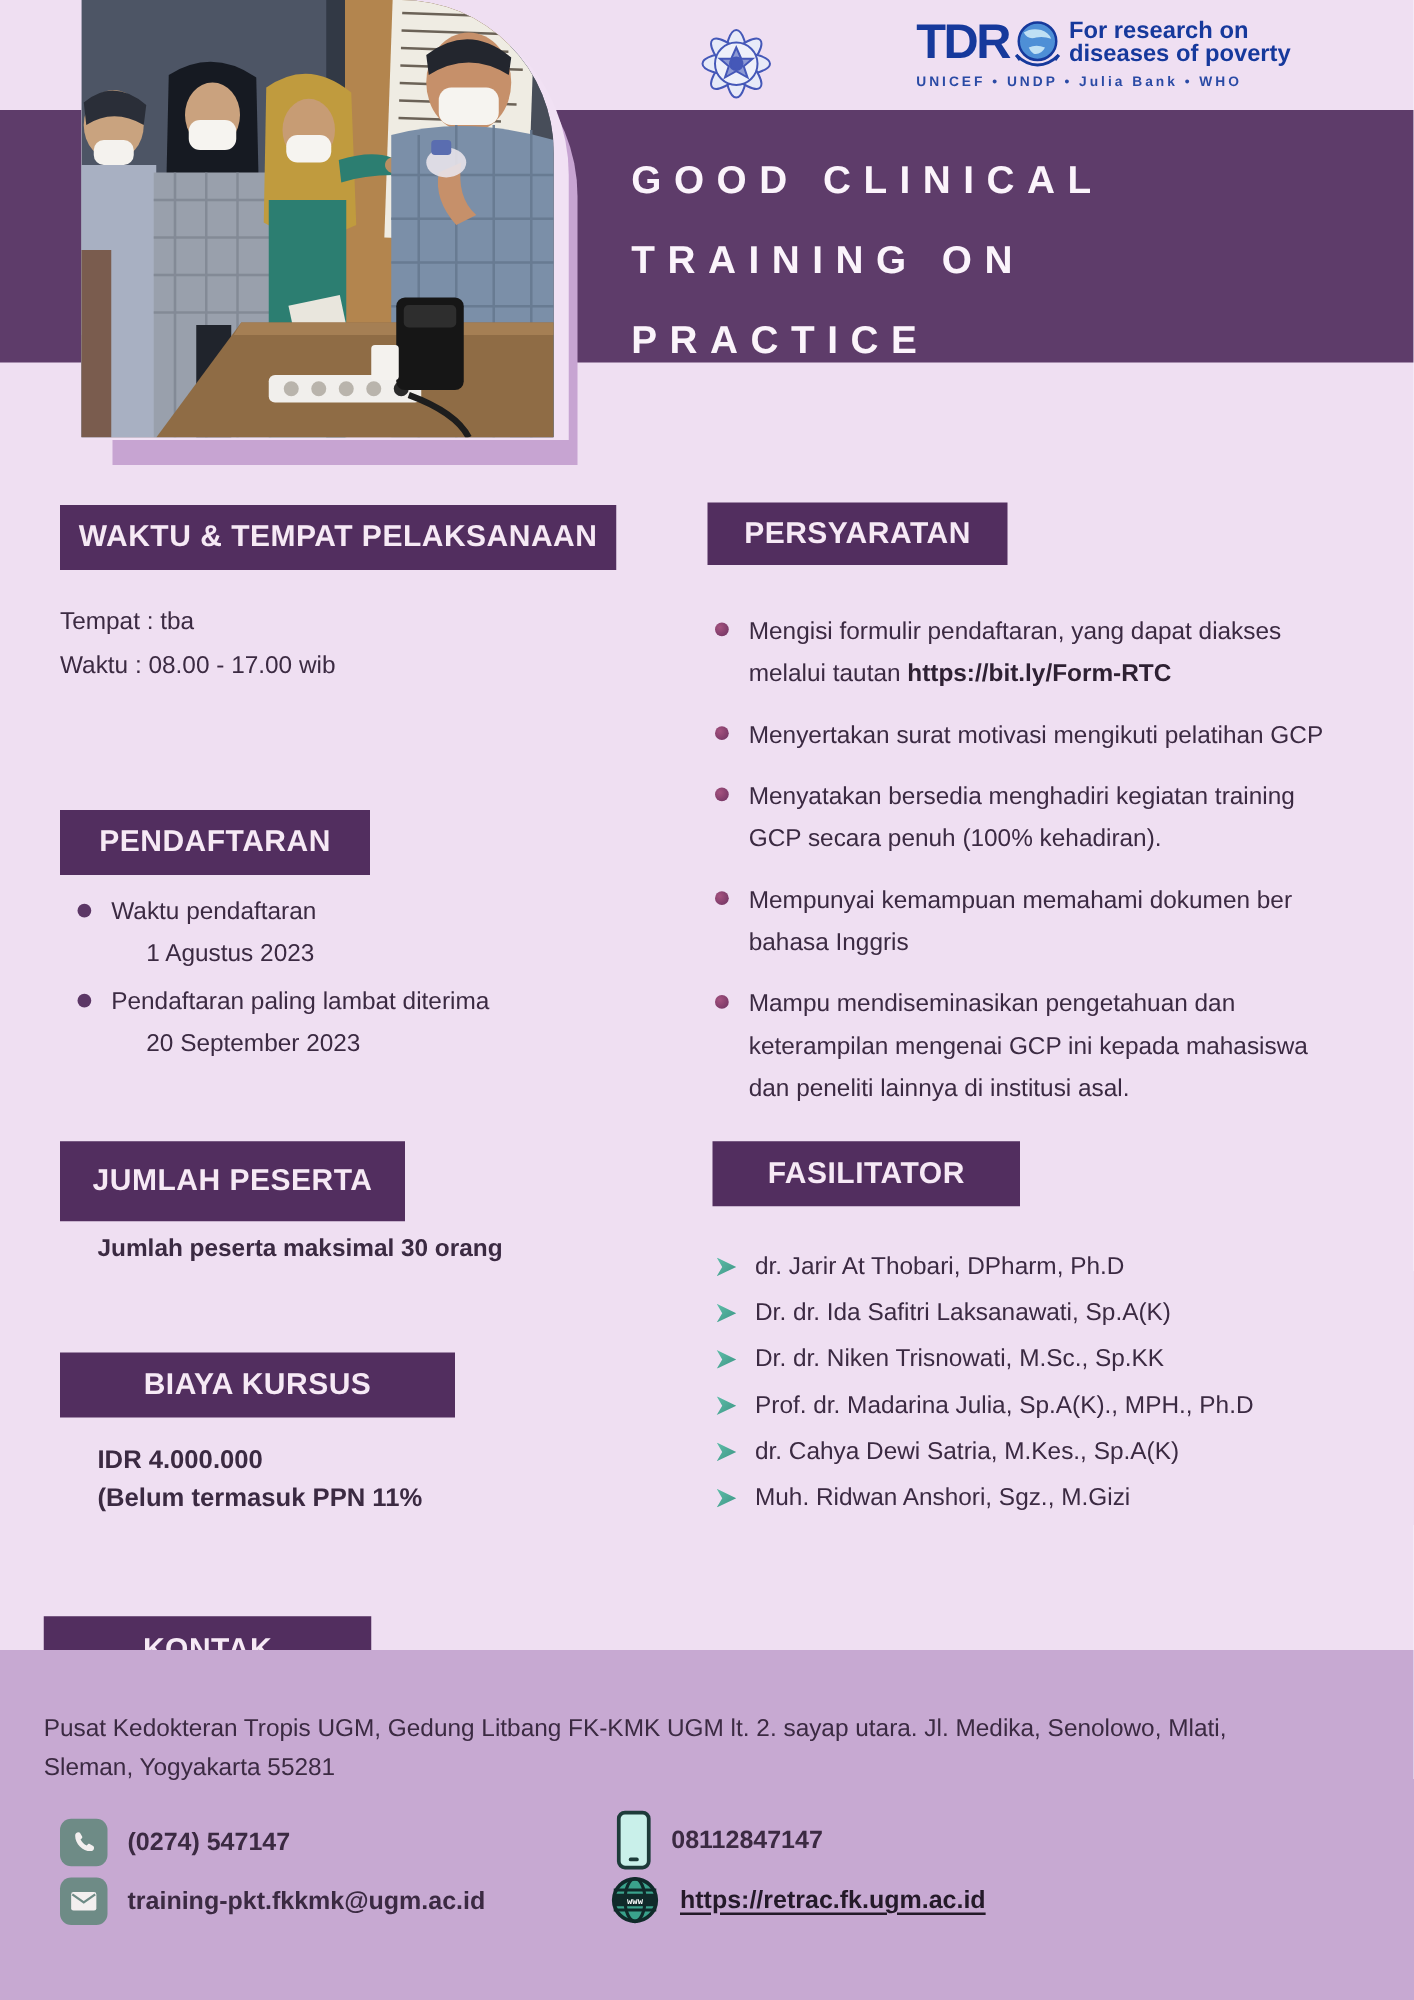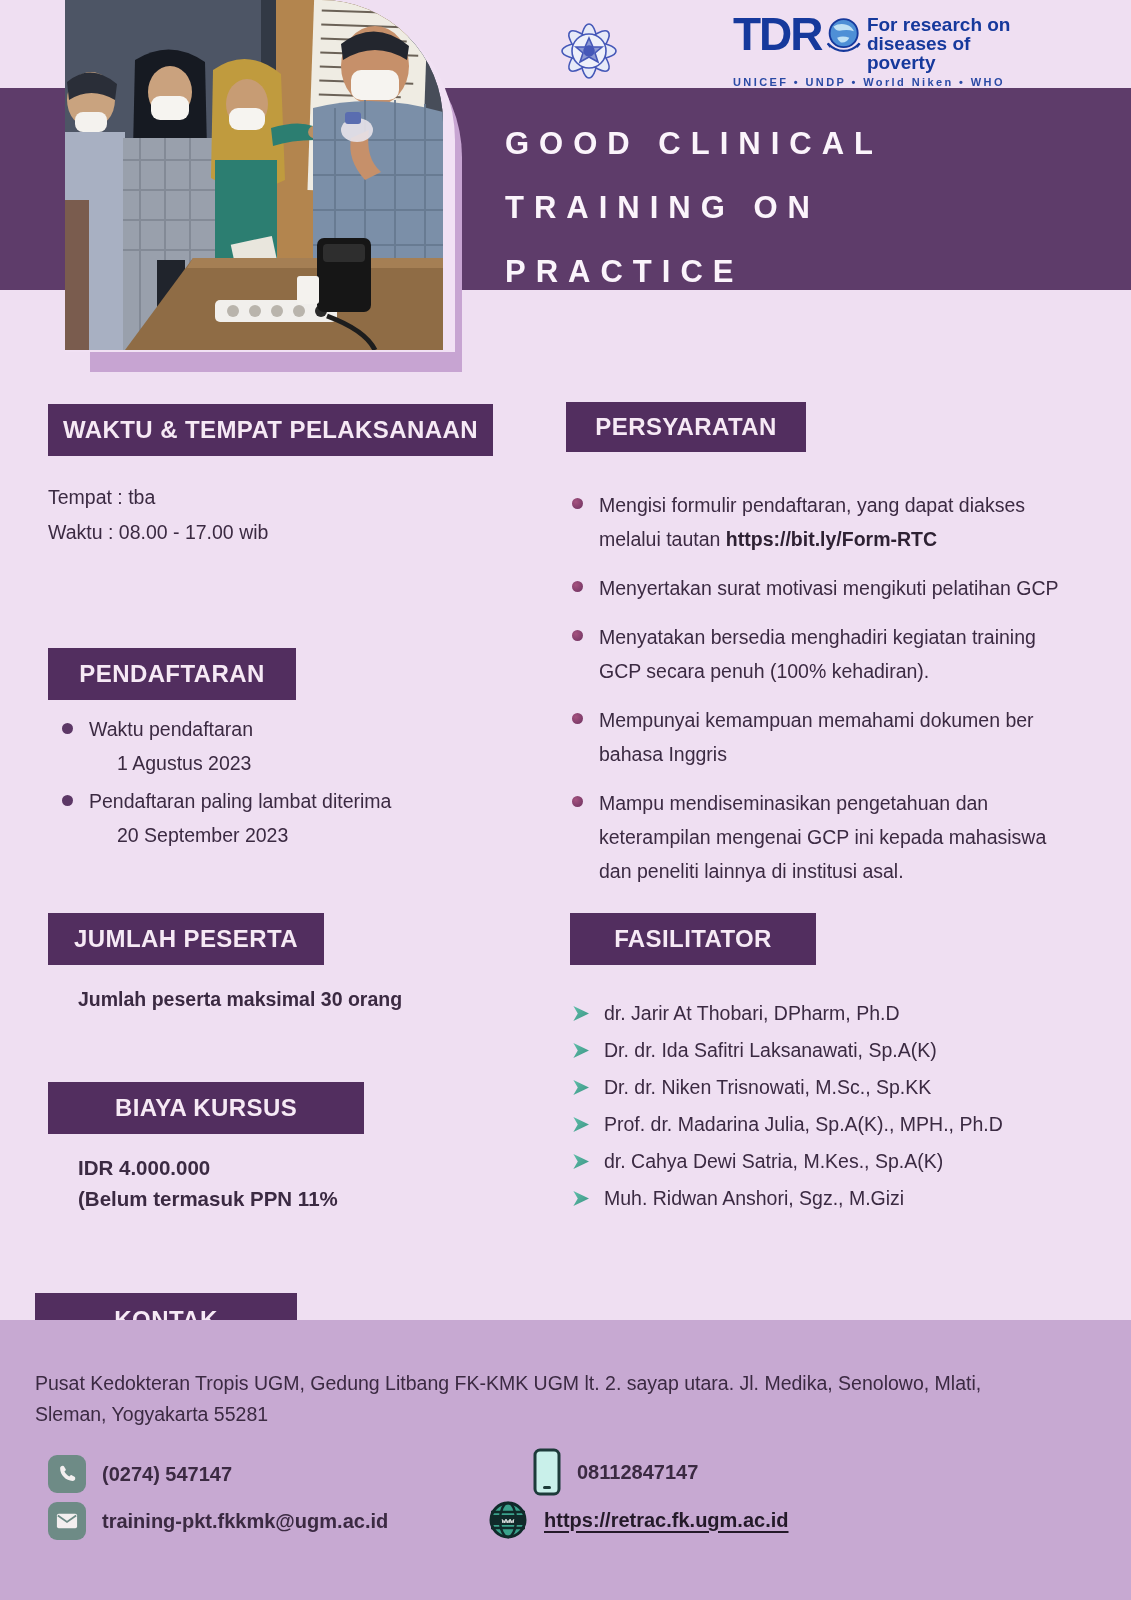--- a/index.html
+++ b/index.html
@@ -14,35 +14,35 @@
   
   .band{position:absolute;left:0;top:88px;width:1131px;height:202px;background:#5e3c6a;}
   .photo-shadow{position:absolute;left:90px;top:22px;width:372px;height:350px;background:#c7a4d2;border-top-right-radius:135px;}
   .photo-frame{position:absolute;left:65px;top:0;width:390px;height:352px;background:#f1e1f4;border-top-right-radius:140px;}
   .photo{position:absolute;left:65px;top:0;width:378px;height:350px;border-top-right-radius:122px;overflow:hidden;}
   .photo svg{display:block;width:100%;height:100%;}
   
   .ugm{position:absolute;left:556px;top:18px;width:66px;height:66px;}
   .tdr{position:absolute;left:733px;top:12px;width:300px;height:70px;}
   .tdr-row{display:flex;align-items:flex-start;}
-  .tdr-word{font-size:46px;font-weight:800;color:#16399c;letter-spacing:-2px;line-height:44px;}
+  .tdr-word{font-size:39px;font-weight:800;color:#16399c;letter-spacing:-2px;line-height:44px;}
   .tdr-globe{width:42px;height:42px;margin:2px 4px 0 2px;}
   .tdr-tag{font-size:19px;font-weight:700;color:#16399c;line-height:19px;padding-top:3px;}
   .tdr-partners{margin-top:4px;font-size:11px;font-weight:700;letter-spacing:2.4px;color:#2a4aa5;}
   
   .title{position:absolute;left:505px;top:112px;color:#fbf4fb;font-weight:800;
          font-size:31px;letter-spacing:10px;line-height:64px;white-space:nowrap;}
   
   .hbox{position:absolute;background:#522e5f;color:#f6e9f5;font-weight:700;
         display:flex;align-items:center;justify-content:center;
         font-size:24px;letter-spacing:.4px;}
   .hbox.waktu{left:48px;top:404px;width:445px;height:52px;}
   .hbox.persyaratan{left:566px;top:402px;width:240px;height:50px;text-align:center;}
   .hbox.pendaftaran{left:48px;top:648px;width:248px;height:52px;}
-  .hbox.jumlah{left:48px;top:913px;width:276px;height:52px;}
+  .hbox.jumlah{left:48px;top:913px;width:276px;height:64px;}
   .hbox.fasilitator{left:570px;top:913px;width:246px;height:52px;}
   .hbox.biaya{left:48px;top:1082px;width:316px;height:52px;}
   .hbox.kontak{left:35px;top:1293px;width:262px;height:54px;}
   
   .waktu-rows{position:absolute;left:48px;top:480px;font-size:19.5px;line-height:35px;}
   .pend-list{position:absolute;left:62px;top:712px;width:420px;}
   .pend-item{display:flex;margin-bottom:4px;}
   .pend-dot{width:11px;height:11px;border-radius:50%;background:#5c3766;margin:11px 16px 0 0;flex:none;}
   .pend-main{font-size:19.5px;line-height:34px;}
   .pend-sub{font-size:19.5px;line-height:34px;padding-left:28px;}
@@ -67,21 +67,21 @@
   .address{position:absolute;left:35px;top:1368px;width:1020px;font-size:19.5px;line-height:31px;}
   .c-row{position:absolute;display:flex;align-items:center;}
   .sq-icon{width:38px;height:38px;border-radius:9px;background:#6e8b86;display:flex;
            align-items:center;justify-content:center;flex:none;}
   .c-label{margin-left:16px;font-size:20px;font-weight:600;}
   .c-label.bold{font-weight:700;}
   .c-link{font-size:20px;font-weight:700;margin-left:16px;color:#241a29;
           text-decoration:underline;text-decoration-thickness:2px;text-underline-offset:4px;}
   .phone-row{left:48px;top:1455px;}
   .email-row{left:48px;top:1502px;}
-  .mobile-row{left:493px;top:1448px;margin-left:40px;}
+  .mobile-row{left:493px;top:1448px;}
   .web-row{left:488px;top:1500px;}
   .smartphone{width:28px;height:48px;}
   .globe{width:40px;height:40px;}
 </style>
 </head>
 <body>
 
 <div class="page">
 
   <div class="band"></div>
@@ -203,21 +203,21 @@
         <path d="M10 12 Q16 8 24 10 Q30 12 32 17 Q26 15 20 16 Q13 18 10 12Z" fill="#bfe0f4"></path>
         <path d="M14 24 Q20 21 27 24 Q24 30 18 29 Q15 27 14 24Z" fill="#bfe0f4"></path>
         <path d="M4 30 Q12 38 21 38 Q30 38 38 30" fill="none" stroke="#16399c" stroke-width="2.4"></path>
         <path d="M7 34 L4 30 M35 34 L38 30" stroke="#16399c" stroke-width="2.4"></path>
       </svg>
       <div class="tdr-tag">
         <div>For research on</div>
         <div>diseases of poverty</div>
       </div>
     </div>
-    <div class="tdr-partners">UNICEF • UNDP • World Niken • WHO</div>
+    <div class="tdr-partners">UNICEF • UNDP • Julia Bank • WHO</div>
   </div>
 
   <div class="title">
     <div>GOOD CLINICAL</div>
     <div>TRAINING ON</div>
     <div>PRACTICE</div>
   </div>
 
   <div class="hbox waktu">WAKTU &amp; TEMPAT PELAKSANAAN</div>
   <div class="hbox persyaratan">PERSYARATAN</div>

